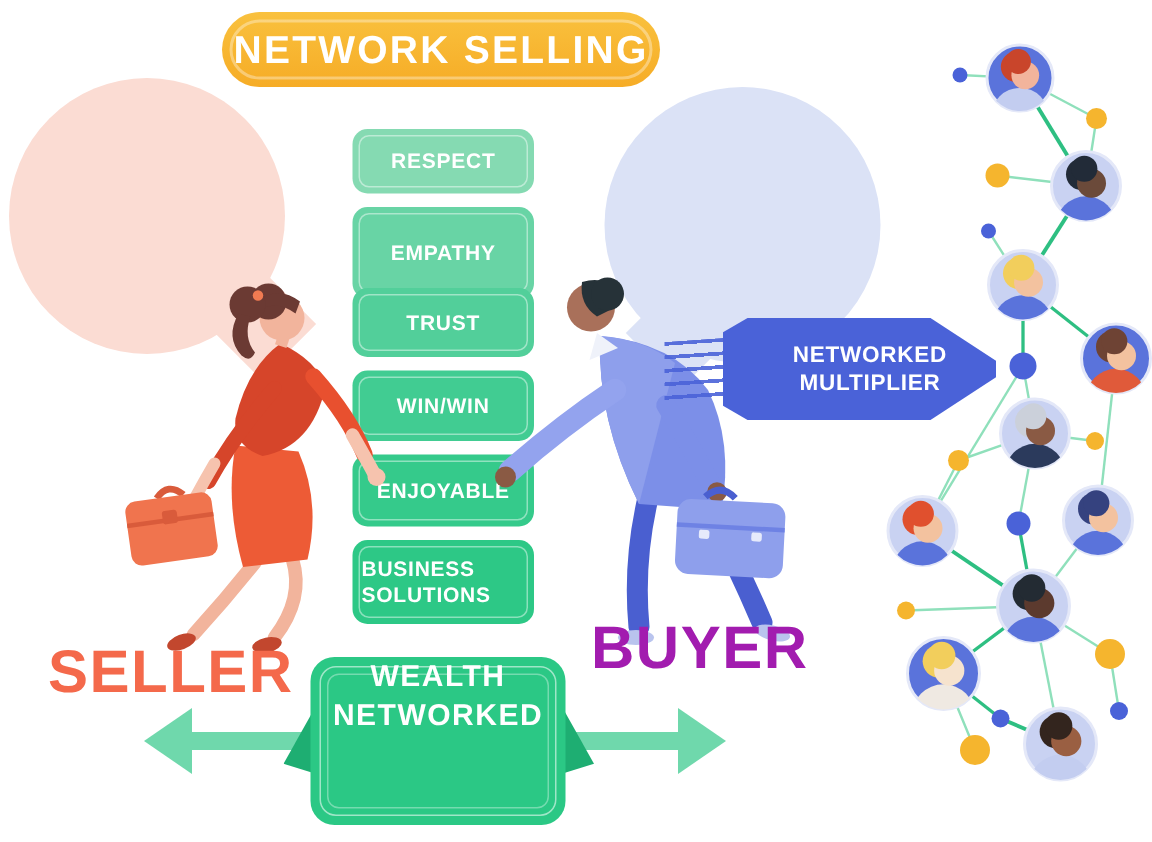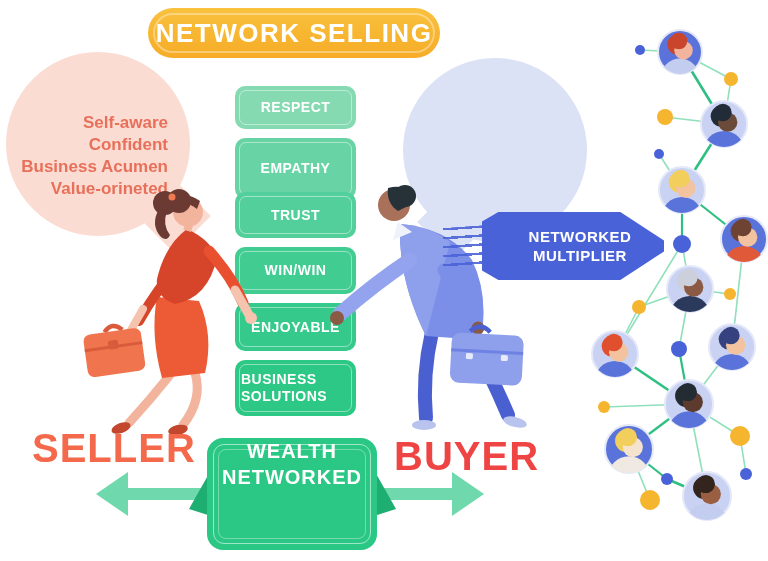--- a/index.html
+++ b/index.html
@@ -46,21 +46,21 @@
     text-align:center;padding-left:14px;}
 
   
   .figure{position:absolute;z-index:3;}
   .seller-fig{left:75px;top:185px;}
   .buyer-fig{left:330px;top:160px;}
 
   
   .role-label{position:absolute;font-weight:800;font-size:40px;letter-spacing:1px;z-index:5;}
   .seller-label{left:32px;top:426px;color:#F4694B;}
-  .buyer-label{left:394px;top:434px;color:#ef4444;}
+  .buyer-label{left:394px;top:410px;color:#a21caf;}
 
   
   .arrow-bar{position:absolute;left:120px;top:488px;width:345px;height:12px;background:#6FD8AC;z-index:1;}
   .ahead{position:absolute;width:0;height:0;z-index:1;border-top:22px solid transparent;border-bottom:22px solid transparent;}
   .ahead-left{left:96px;top:472px;border-right:32px solid #6FD8AC;}
   .ahead-right{left:452px;top:472px;border-left:32px solid #6FD8AC;}
   .wedge{position:absolute;top:470px;width:22px;height:46px;background:#1EAE72;z-index:2;}
   .wedge-left{left:189px;clip-path:polygon(100% 0,100% 100%,0 85%);}
   .wedge-right{left:374px;clip-path:polygon(0 0,0 100%,100% 85%);}
   .wealth-box{position:absolute;left:207px;top:438px;width:170px;height:112px;background:#2BC885;border-radius:16px;
@@ -75,26 +75,20 @@
 </head>
 <body>
 
 <div class="stage">
 
   <div class="bubble bubble-pink"></div>
   <div class="tail tail-pink"></div>
   <div class="bubble bubble-blue"></div>
   <div class="tail tail-blue"></div>
 
-  <div class="bubble-text pink-text">
-    <div>Self-aware</div>
-    <div>Confident</div>
-    <div>Business Acumen</div>
-    <div>Value-orineted</div>
-  </div>
 
   <div class="title-pill">
     <span>NETWORK SELLING</span>
   </div>
 
   <div class="vbox vb1">
       <span>RESPECT</span>
     </div>
   <div class="vbox vb2">
       <span>EMPATHY</span>

